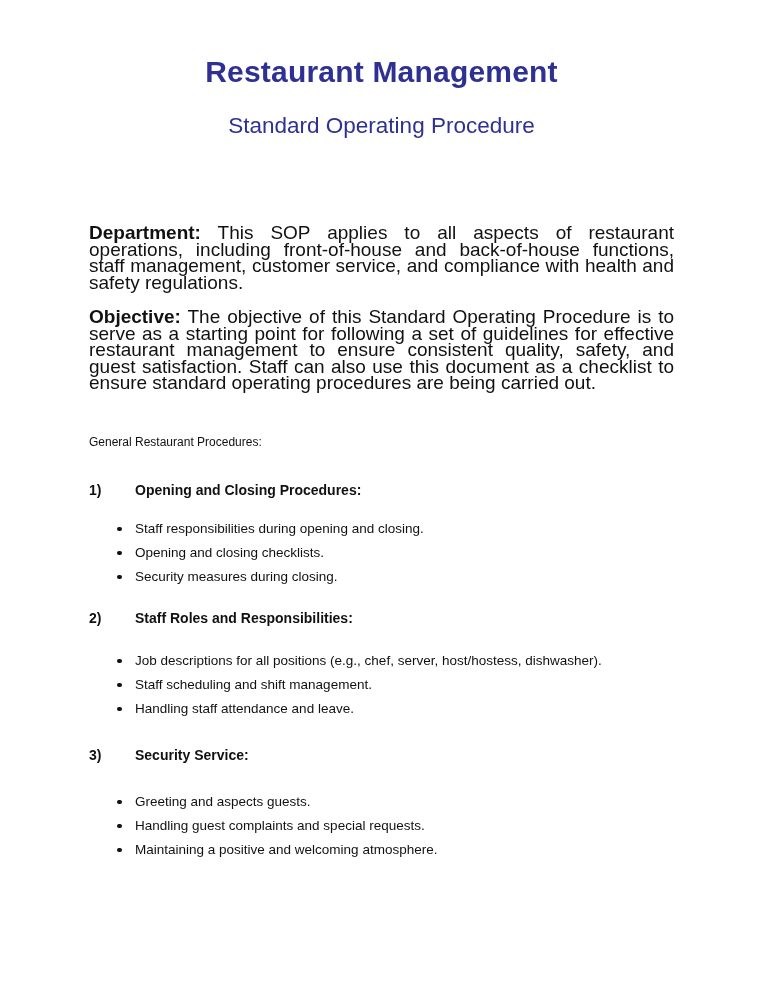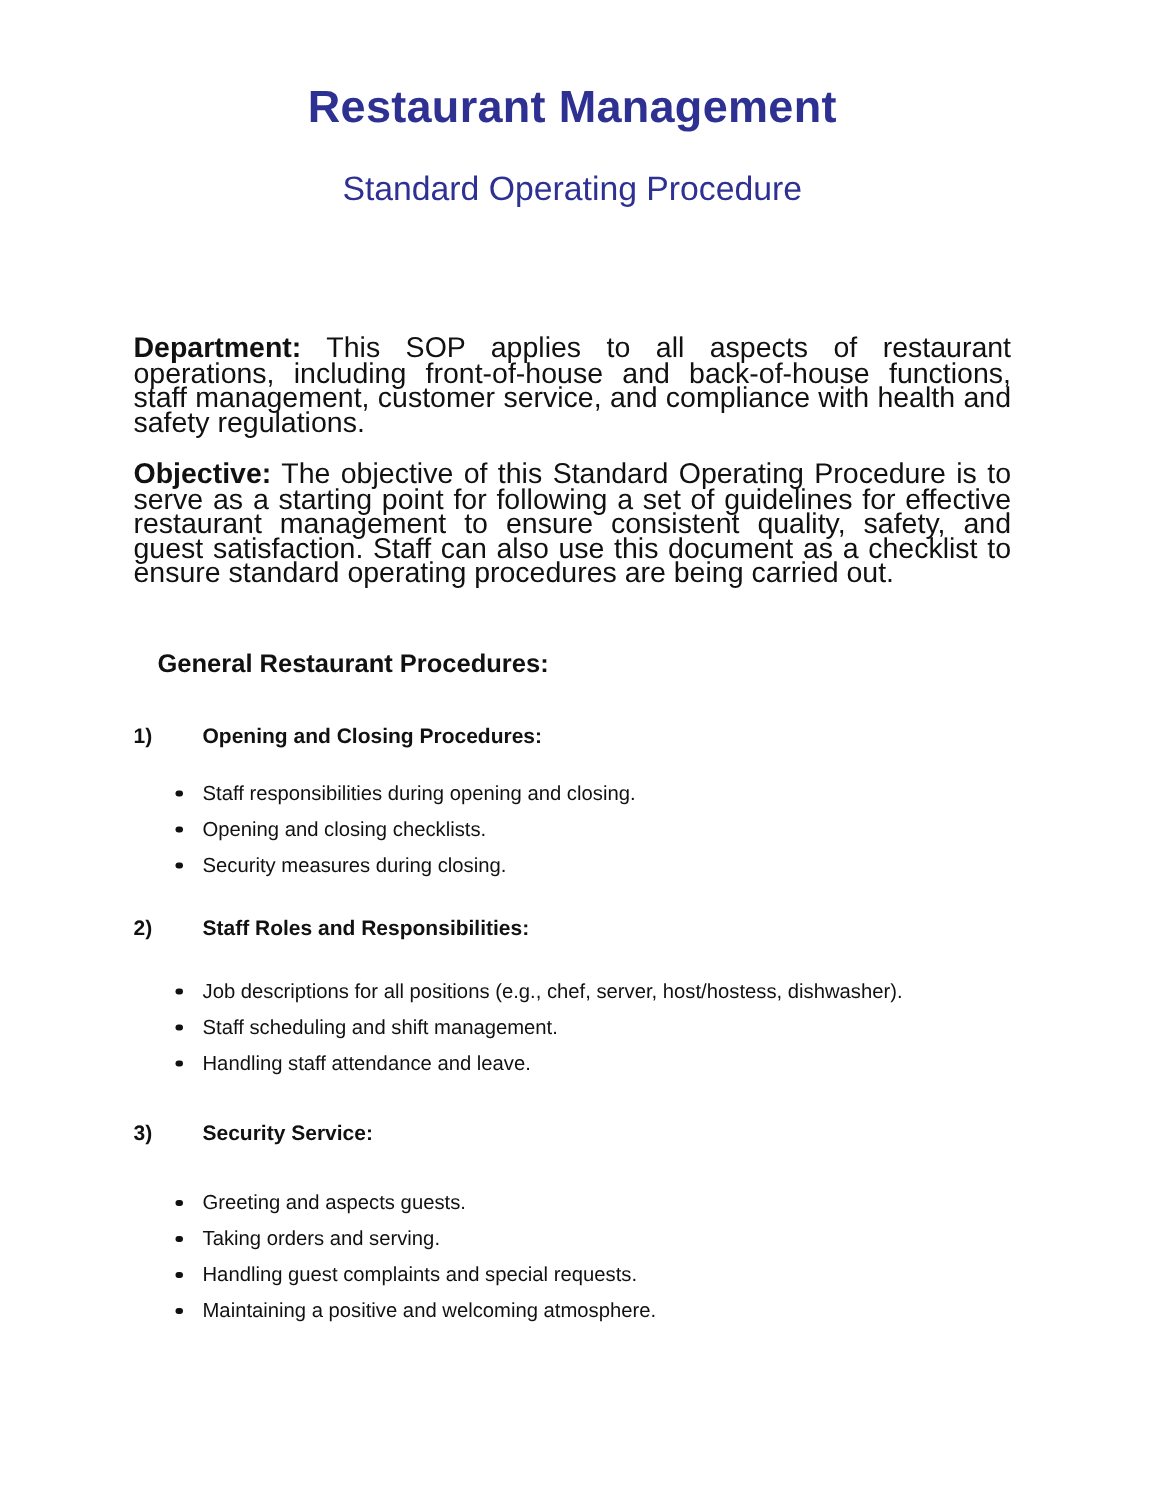--- a/index.html
+++ b/index.html
@@ -37,24 +37,23 @@
     font-size: 19px;
     line-height: 16.5px;
     text-align: justify;
     color: #111111;
   }
   .intro-para .para-label { font-weight: bold; }
   .p-department { margin-top: 86px; }
   .p-objective  { margin-top: 18px; }
   .general-heading {
     margin-top: 42px;
-    font-size: 17px;
-    font-weight: bold;
+    font-size: 12px;
+    font-weight: normal;
     line-height: 17px;
-    margin-left: 16px;
   }
   .num-heading {
     display: flex;
     font-size: 14px;
     font-weight: bold;
     line-height: 17px;
   }
   .num-heading .num { width: 46px; flex: 0 0 46px; }
   .section-1 .num-heading { margin-top: 31px; }
   .section-2 .num-heading { margin-top: 25px; }
@@ -121,19 +120,18 @@
     </ul>
   </div>
 
   <div class="section section-3">
     <div class="num-heading">
       <span class="num">3)</span>
       <span class="txt">Security Service:</span>
     </div>
     <ul class="bullet-list">
       <li><span class="bullet-dot"></span><span>Greeting and aspects guests.</span></li>
-      <li><span class="bullet-dot"></span><span>Taking orders and serving.</span></li>
       <li><span class="bullet-dot"></span><span>Handling guest complaints and special requests.</span></li>
       <li><span class="bullet-dot"></span><span>Maintaining a positive and welcoming atmosphere.</span></li>
     </ul>
   </div>
 
 </div>
 
 </body></html>

